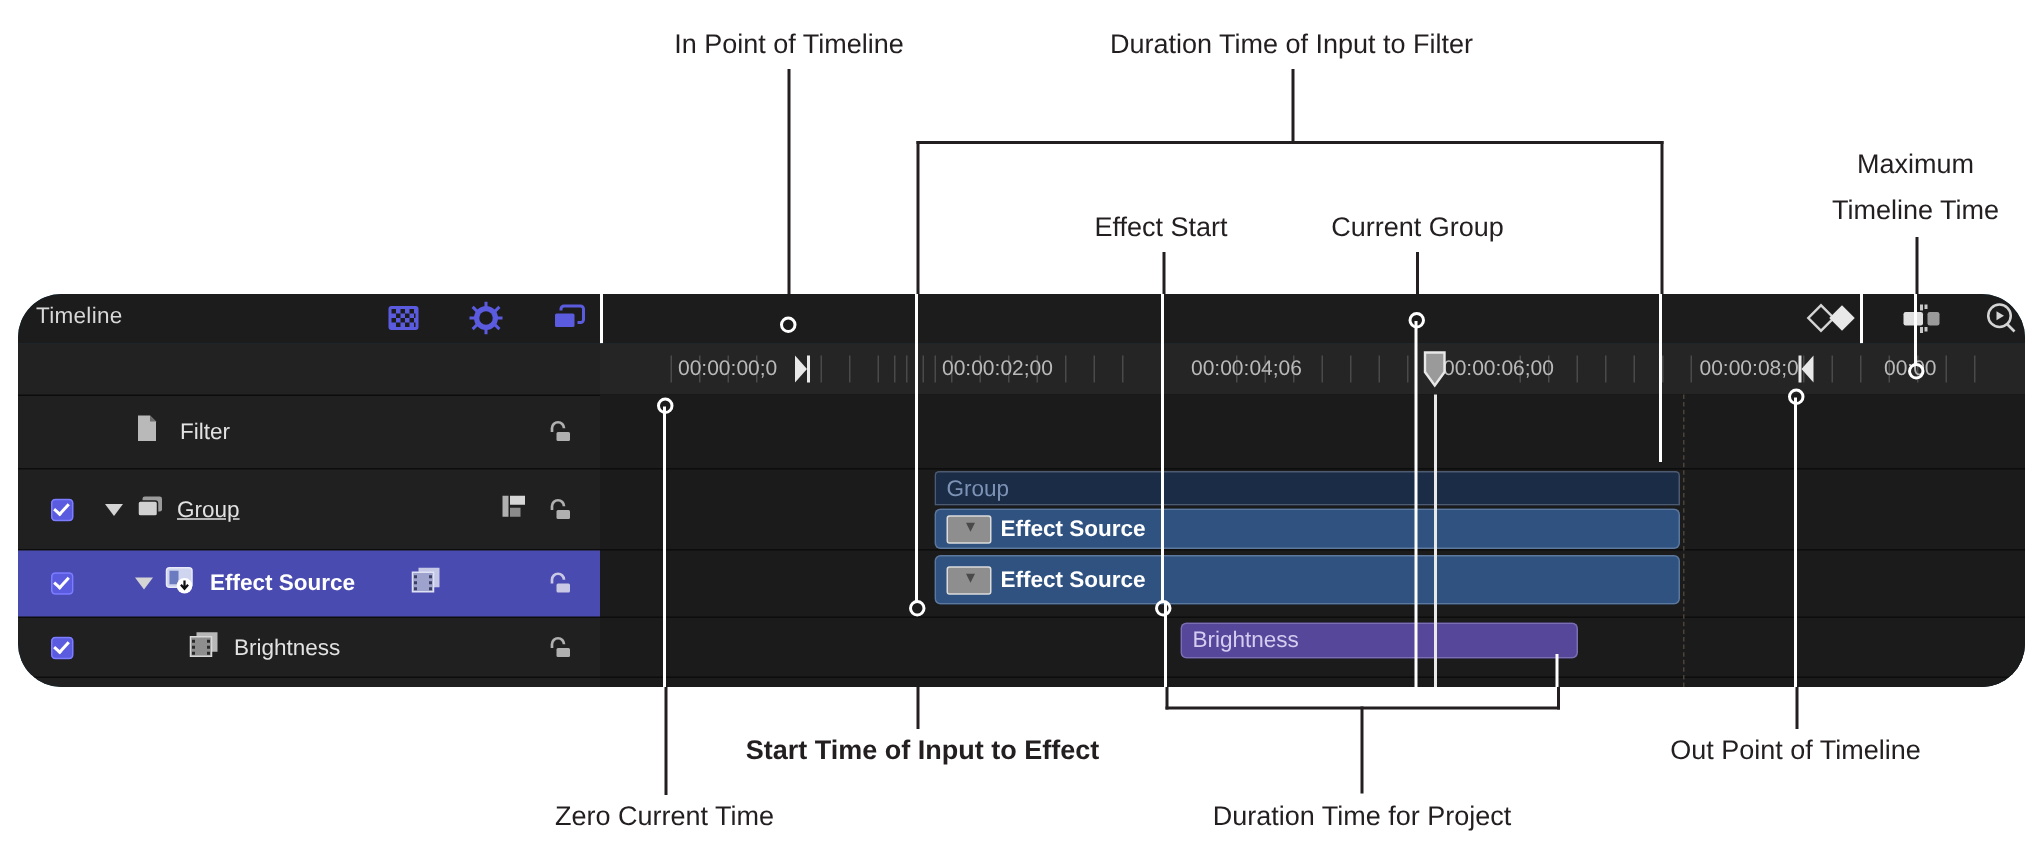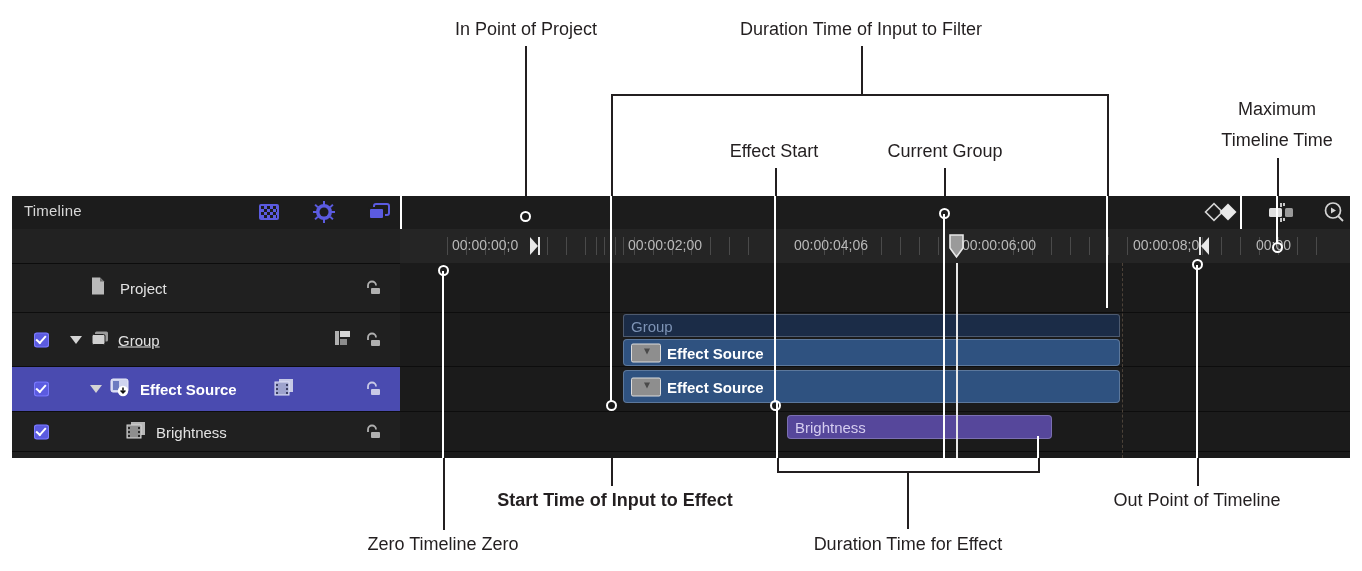--- a/index.html
+++ b/index.html
@@ -21,20 +21,21 @@
   }
   .leader{position:absolute;background:#231f20;}
   .lead-v{width:2px;}
   .lead-h{height:2px;}
 
   
   #panel{
     position:absolute;left:12px;top:196px;width:1338px;height:262px;
     background:#0c4a6e;
     overflow:hidden;
+    border-radius:29px;
   }
   #tl-header{
     position:absolute;left:0;top:0;width:1338px;height:33px;
     background:#1c1c1c;
   }
   #tl-title{
     position:absolute;left:12px;top:6px;
     color:#d8d8d8;font-size:15px;letter-spacing:.2px;
   }
   .hdr-icon{position:absolute;top:5px;width:24px;height:22px;}
@@ -119,30 +120,30 @@
   .pin-line{width:2px;}
   .pin-dot{
     width:11px;height:11px;border-radius:50%;background:transparent;
     border:2px solid #ffffff;box-sizing:border-box;
   }
   #playhead{position:absolute;width:2px;background:#e8e8e8;}
 </style>
 </head>
 <body>
 
-<div class="anno" style="left:420px;top:18px;width:212px;">In Point of Project</div>
+<div class="anno" style="left:420px;top:18px;width:212px;">In Point of Timeline</div>
 <div class="anno" style="left:690px;top:18px;width:342px;">Duration Time of Input to Filter</div>
 <div class="anno" style="left:700px;top:140px;width:148px;">Effect Start</div>
 <div class="anno" style="left:862px;top:140px;width:166px;">Current Group</div>
 <div class="anno" style="left:1165px;top:98px;width:224px;">Maximum</div>
 <div class="anno" style="left:1165px;top:129px;width:224px;">Timeline Time</div>
 <div class="anno" style="left:460px;top:489px;width:310px;font-weight:bold;">Start Time of Input to Effect</div>
 <div class="anno" style="left:1080px;top:489px;width:234px;">Out Point of Timeline</div>
-<div class="anno" style="left:337px;top:533px;width:212px;">Zero Timeline Zero</div>
-<div class="anno" style="left:780px;top:533px;width:256px;">Duration Time for Effect</div>
+<div class="anno" style="left:337px;top:533px;width:212px;">Zero Current Time</div>
+<div class="anno" style="left:780px;top:533px;width:256px;">Duration Time for Project</div>
 
 <div class="leader lead-v" style="left:525px;top:46px;height:166px;"></div>
 
 <div class="leader lead-v" style="left:861px;top:46px;height:48px;"></div>
 <div class="leader lead-h" style="left:611px;top:94px;width:498px;"></div>
 <div class="leader lead-v" style="left:611px;top:94px;height:214px;"></div>
 <div class="leader lead-v" style="left:1107px;top:94px;height:214px;"></div>
 
 <div class="leader lead-v" style="left:775px;top:168px;height:238px;"></div>
 
@@ -247,21 +248,21 @@
   <div id="sidebar">
     <div id="sb-spacer"></div>
 
     <div class="row" style="top:34px;height:50px;">
       <span style="position:absolute;left:78px;top:50%;transform:translateY(-50%);">
         <svg width="16" height="19" viewBox="0 0 16 19">
           <path d="M2 1 h8 l4 4 v13 h-12 z" fill="#b9b9b9"></path>
           <path d="M10 1 v4 h4 z" fill="#6d6d6d"></path>
         </svg>
       </span>
-      <span class="row-label" style="left:108px;">Project</span>
+      <span class="row-label" style="left:108px;">Filter</span>
       <span class="lock">
         <svg width="18" height="16" viewBox="0 0 18 16">
           <path d="M4 8 V5.5 A4 4 0 0 1 12 5.5" fill="none" stroke="#b0b0b0" stroke-width="1.8"></path>
           <rect x="7" y="8" width="9" height="6" rx="1" fill="#b0b0b0"></rect>
         </svg>
       </span>
     </div>
 
     <div class="row" style="top:84px;height:54px;">
       <span class="chk"></span>

